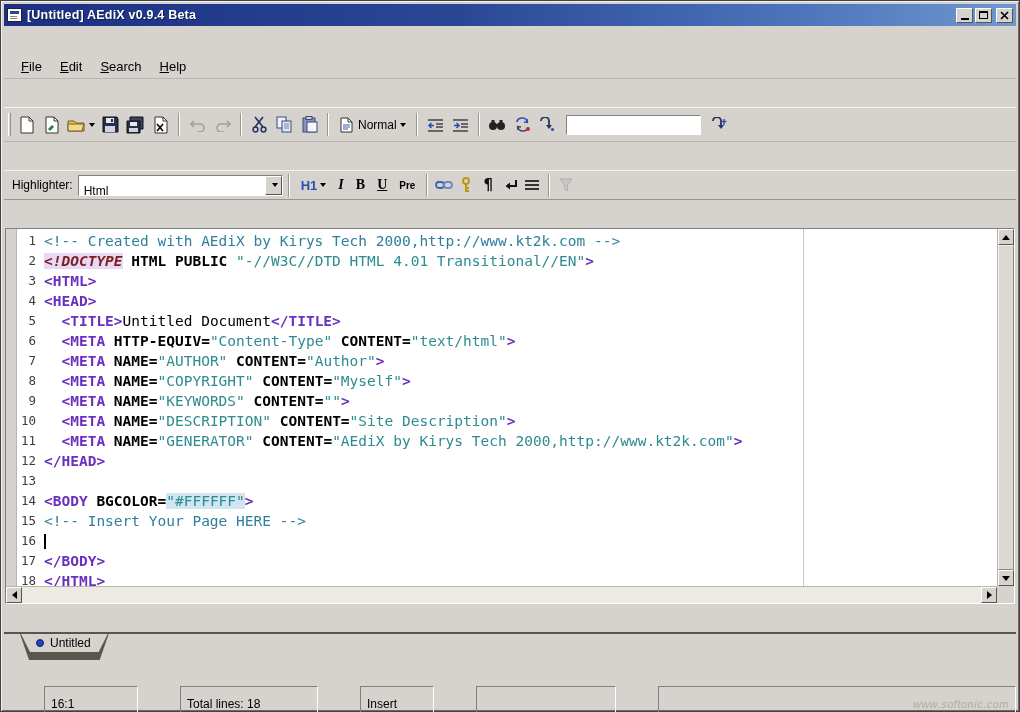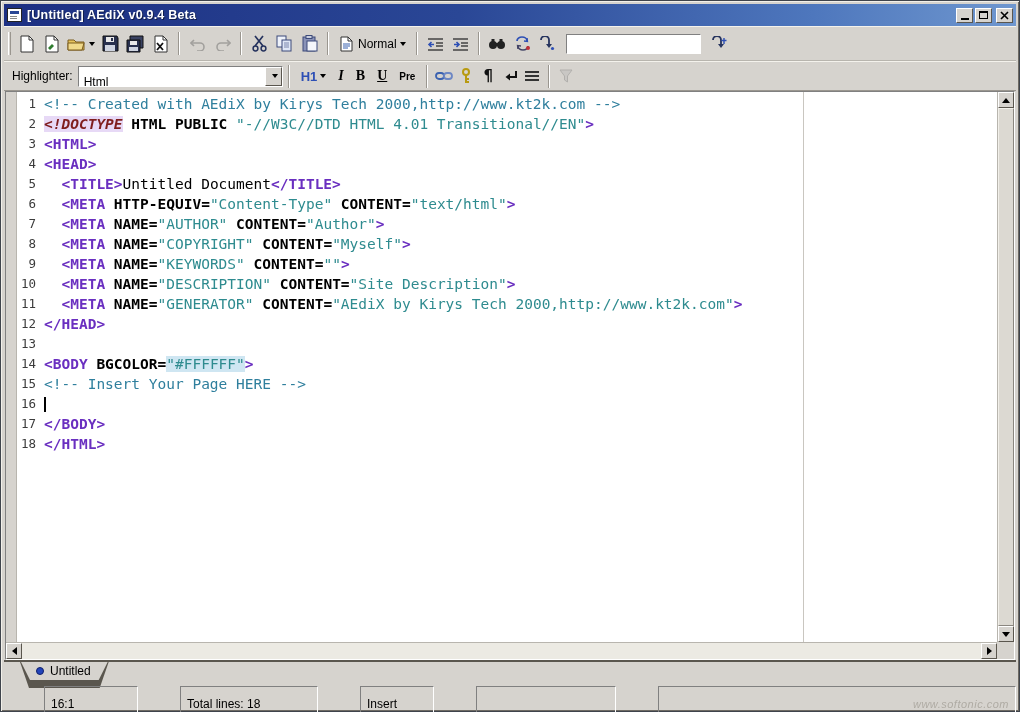--- a/index.html
+++ b/index.html
@@ -1,20 +1,20 @@
 <!DOCTYPE html>
 <html><head>
 <meta charset="utf-8">
 <style>
   html,body{margin:0;padding:0;background:#9aa0a8;}
   *{box-sizing:border-box;}
   body{font-family:"Liberation Sans", sans-serif;}
   .window{width:1020px;height:712px;background:#d6d3ce;border:1px solid #3f444c;
     box-shadow:inset 1px 1px 0 #f2f0ea, inset -1px -1px 0 #6e6a63;
-    display:flex;flex-direction:column;padding:3px;}
+    display:flex;flex-direction:column;padding:3px;gap:28px;}
   
   .titlebar{height:22px;flex:0 0 22px;display:flex;align-items:center;padding:0 3px;
     background:linear-gradient(90deg,#1c2f82 0%,#2a4796 45%,#4e77bd 80%,#6f97cf 100%);}
   .app-icon{width:15px;height:14px;background:#fff;border:1px solid #222;margin-right:5px;position:relative;}
   .app-icon:before{content:"";position:absolute;left:2px;top:2px;right:2px;height:3px;background:#2a4796;}
   .app-icon:after{content:"";position:absolute;left:2px;top:7px;right:4px;height:1px;background:#888;box-shadow:0 2px 0 #888;}
   .title-text{color:#fff;font-weight:bold;font-size:12.5px;flex:1;letter-spacing:.2px;
     text-shadow:1px 1px 0 rgba(0,0,0,.45);white-space:nowrap;overflow:hidden;}
   .winbtn{width:17px;height:15px;background:#d6d3ce;border:1px solid;border-color:#fff #5a564e #5a564e #fff;
     display:flex;align-items:center;justify-content:center;margin-left:2px;padding:0;}
@@ -108,20 +108,26 @@
     <button class="winbtn">
         <span class="glyph-max"></span>
       </button>
     <button class="winbtn" style="margin-left:4px;">
       <svg width="9" height="9" viewBox="0 0 9 9">
           <path d="M1 1 L8 8 M8 1 L1 8" stroke="#000" stroke-width="1.6"></path>
         </svg>
     </button>
   </div>
 
+  <div class="menubar">
+    <span class="menu-item">File</span>
+    <span class="menu-item">Edit</span>
+    <span class="menu-item">Search</span>
+    <span class="menu-item">Help</span>
+  </div>
 
   <div class="toolbar toolbar1">
     <span class="grip"></span>
     <button class="tbtn">
       <svg width="17" height="18" viewBox="0 0 17 18">
         <path d="M3 1h8l4 4v12H3z" fill="#fff" stroke="#333"></path>
           <path d="M11 1v4h4" fill="none" stroke="#333"></path>
         </svg>
     </button>
     <button class="tbtn">

